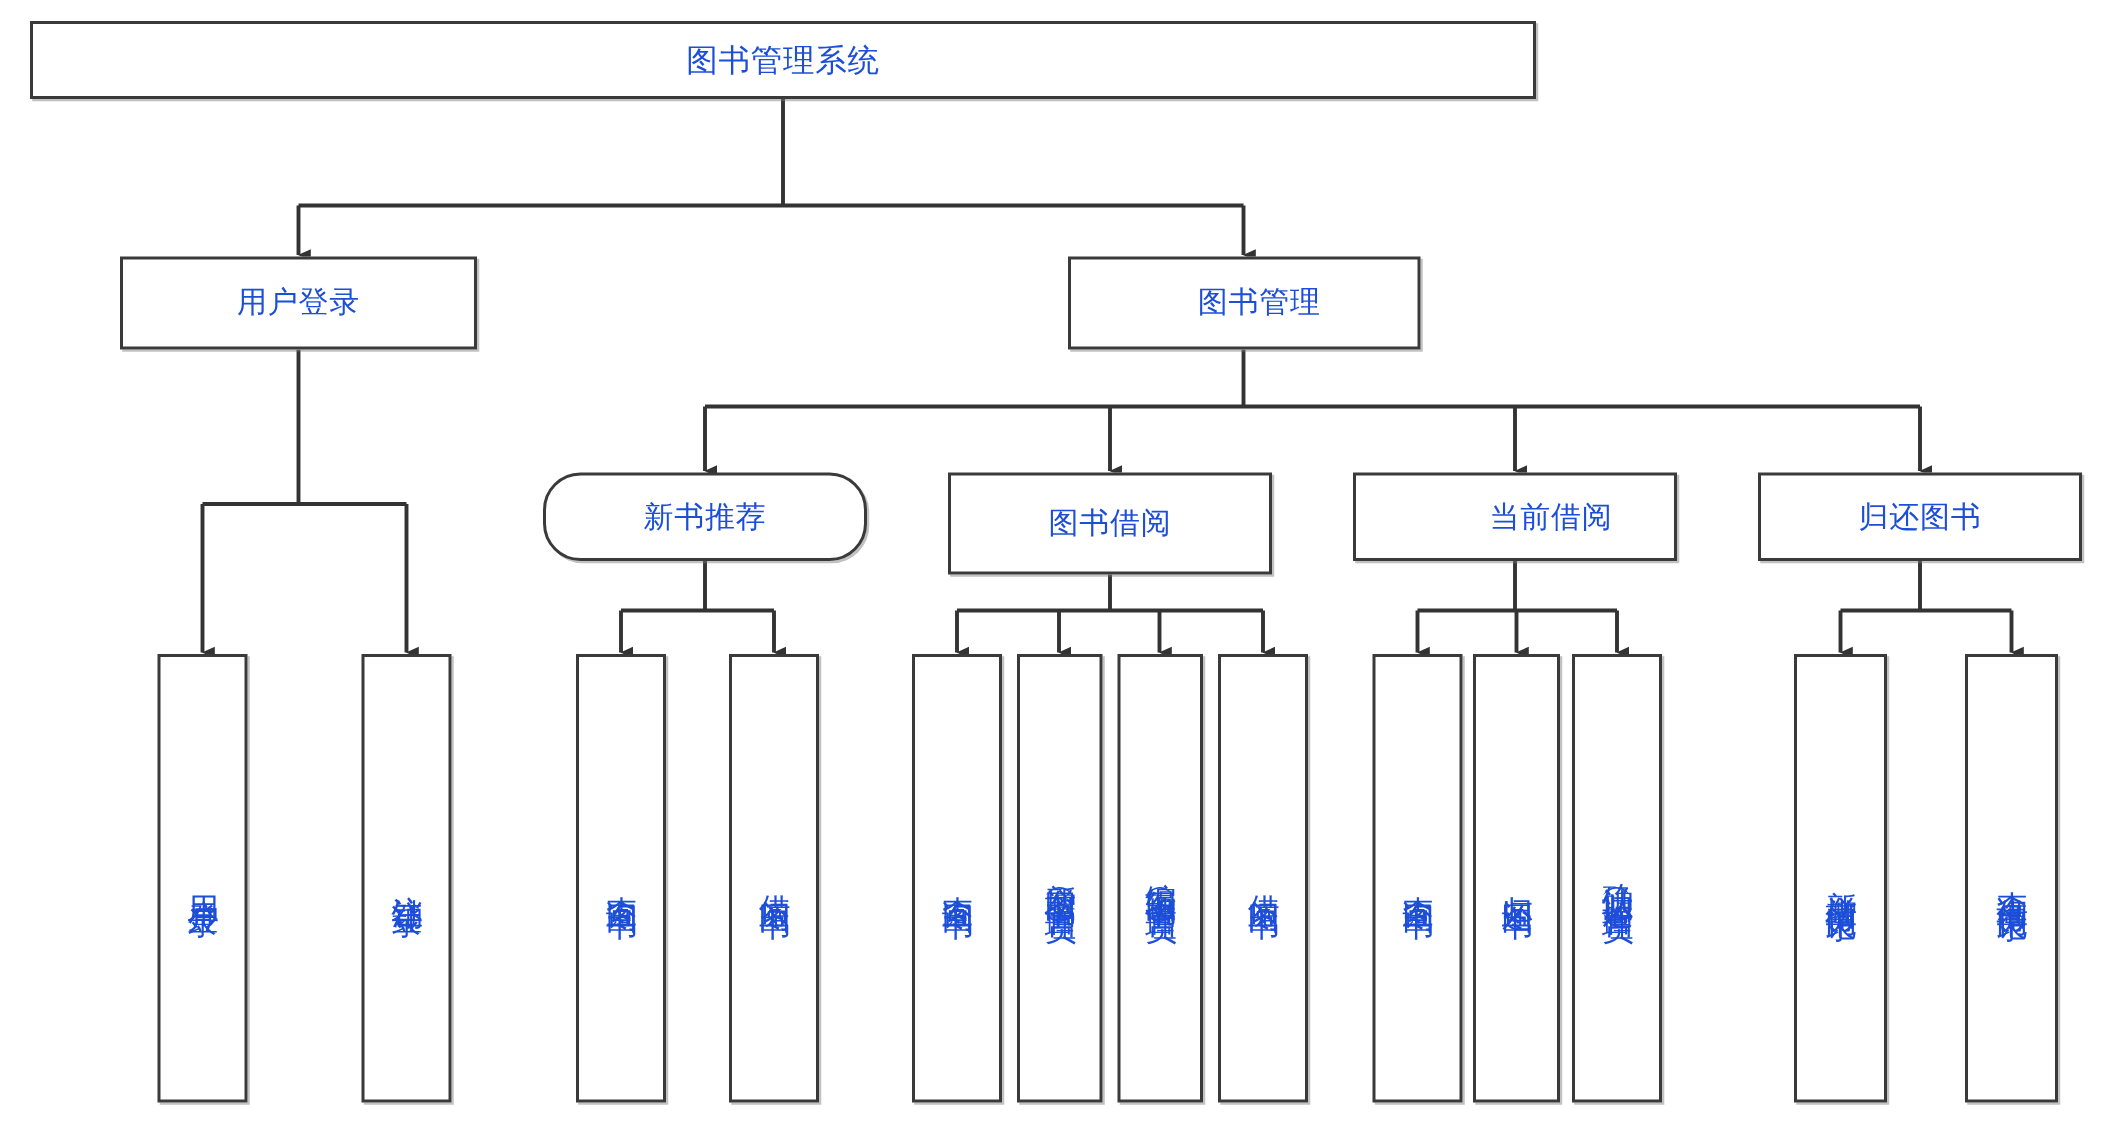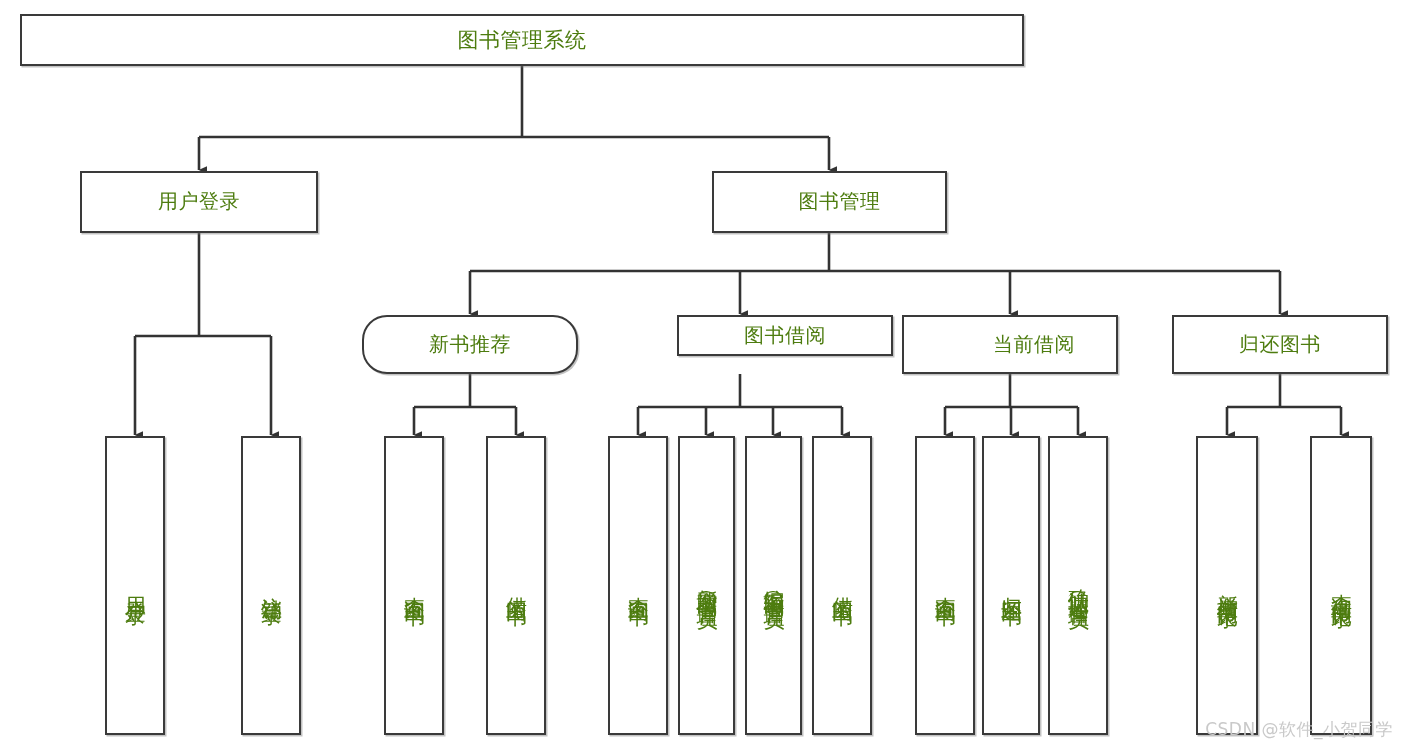--- a/index.html
+++ b/index.html
@@ -26,21 +26,21 @@
     position: absolute;
     box-sizing: border-box;
     background: #ffffff;
     border: 2.5px solid #3a3a3a;
     display: flex;
     align-items: center;
     justify-content: center;
     box-shadow: 1.5px 1.5px 0 rgba(120,120,120,0.45);
   }
   .node-label {
-    color: #4d7c0f;
+    color: #1d4ed8;
     letter-spacing: 0.5px;
     line-height: 1.18;
     text-align: center;
     white-space: nowrap;
   }
   .node-root > .node-label { font-size: 21px; }
   .node-level2 > .node-label { font-size: 20px; }
   .node-level3 > .node-label { font-size: 20px; }
   .node-leaf {
     border-width: 2.5px;
@@ -127,21 +127,21 @@
       </div>
       <div class="node-box node-level2" style="left: 80px; top: 171px; width: 238px; height: 62px;">
         <div class="node-label">用户登录</div>
       </div>
       <div class="node-box node-level2" style="left: 712px; top: 171px; width: 235px; height: 62px; padding-left: 20px;">
         <div class="node-label">图书管理</div>
       </div>
       <div class="node-box node-level3" style="left: 362px; top: 315px; width: 216px; height: 59px; border-radius: 25px;">
         <div class="node-label">新书推荐</div>
       </div>
-      <div class="node-box node-level3" style="left: 632px; top: 315px; width: 216px; height: 41px; margin-left: 45px;">
+      <div class="node-box node-level3" style="left: 632px; top: 315px; width: 216px; height: 68px;">
         <div class="node-label">图书借阅</div>
       </div>
       <div class="node-box node-level3" style="left: 902px; top: 315px; width: 216px; height: 59px; padding-left: 48px;">
         <div class="node-label">当前借阅</div>
       </div>
       <div class="node-box node-level3" style="left: 1172px; top: 315px; width: 216px; height: 59px;">
         <div class="node-label">归还图书</div>
       </div>
       <div class="node-box node-leaf node-leaf" style="left: 105px; top: 436px; width: 60px; height: 299px;">
         <div class="node-label">用户登录</div>
@@ -177,14 +177,13 @@
         <div class="node-label">确认归还（管理员）</div>
       </div>
       <div class="node-box node-leaf node-leaf" style="left: 1196px; top: 436px; width: 62px; height: 299px;">
         <div class="node-label">新增借阅记录</div>
       </div>
       <div class="node-box node-leaf node-leaf" style="left: 1310px; top: 436px; width: 62px; height: 299px;">
         <div class="node-label">查询借阅记录</div>
       </div>
     </div>
 
-  <div id="watermark">CSDN @软件_小贺同学</div>
 </div>
 
 </body></html>

